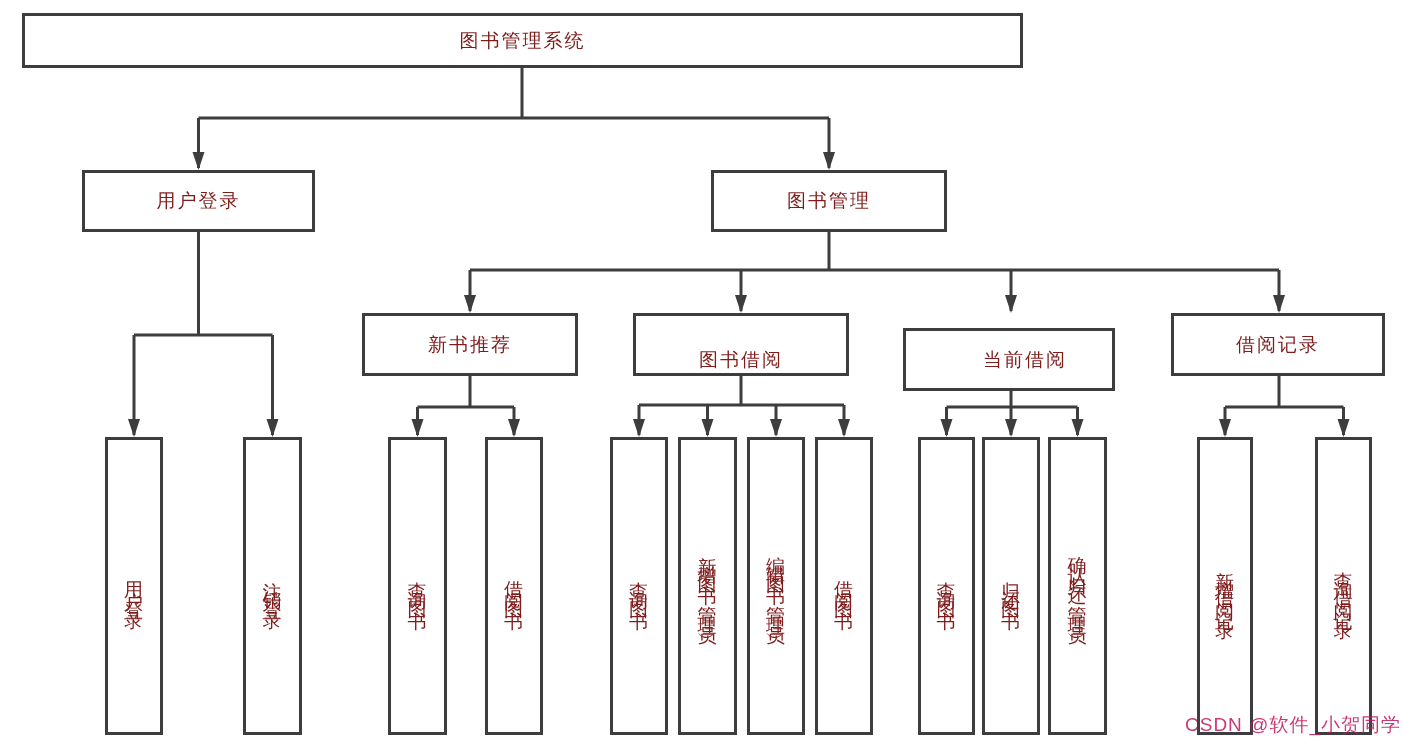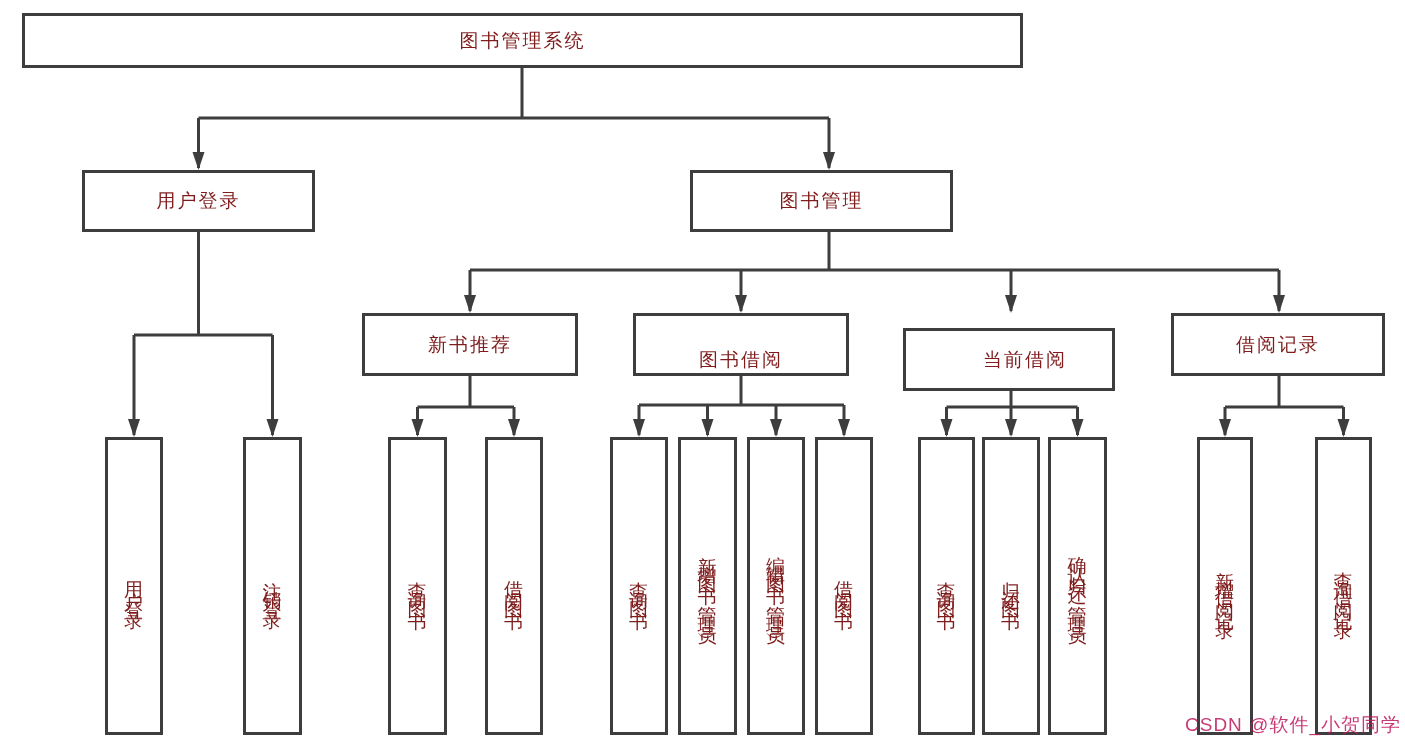--- a/index.html
+++ b/index.html
@@ -89,21 +89,21 @@
     </g>
   </svg>
 
   <div class="box h-box" style="left:22px; top:13px; width:1001px; height:55px;">
     <span>图书管理系统</span>
   </div>
 
   <div class="box h-box" style="left:82px; top:170px; width:233px; height:62px;">
     <span>用户登录</span>
   </div>
-  <div class="box h-box" style="left:690px; top:170px; width:263px; height:62px;">
+  <div class="box h-box" style="left:711px; top:170px; width:236px; height:62px;">
     <span>图书管理</span>
   </div>
 
   <div class="box h-box" style="left:362px; top:313px; width:216px; height:63px;">
     <span>新书推荐</span>
   </div>
   <div class="box h-box" style="left:633px; top:313px; width:216px; height:63px;align-items:flex-end;">
     <span>图书借阅</span>
   </div>
   <div class="box h-box" style="left:903px; top:328px; width:212px; height:63px;padding-left:32px;">

